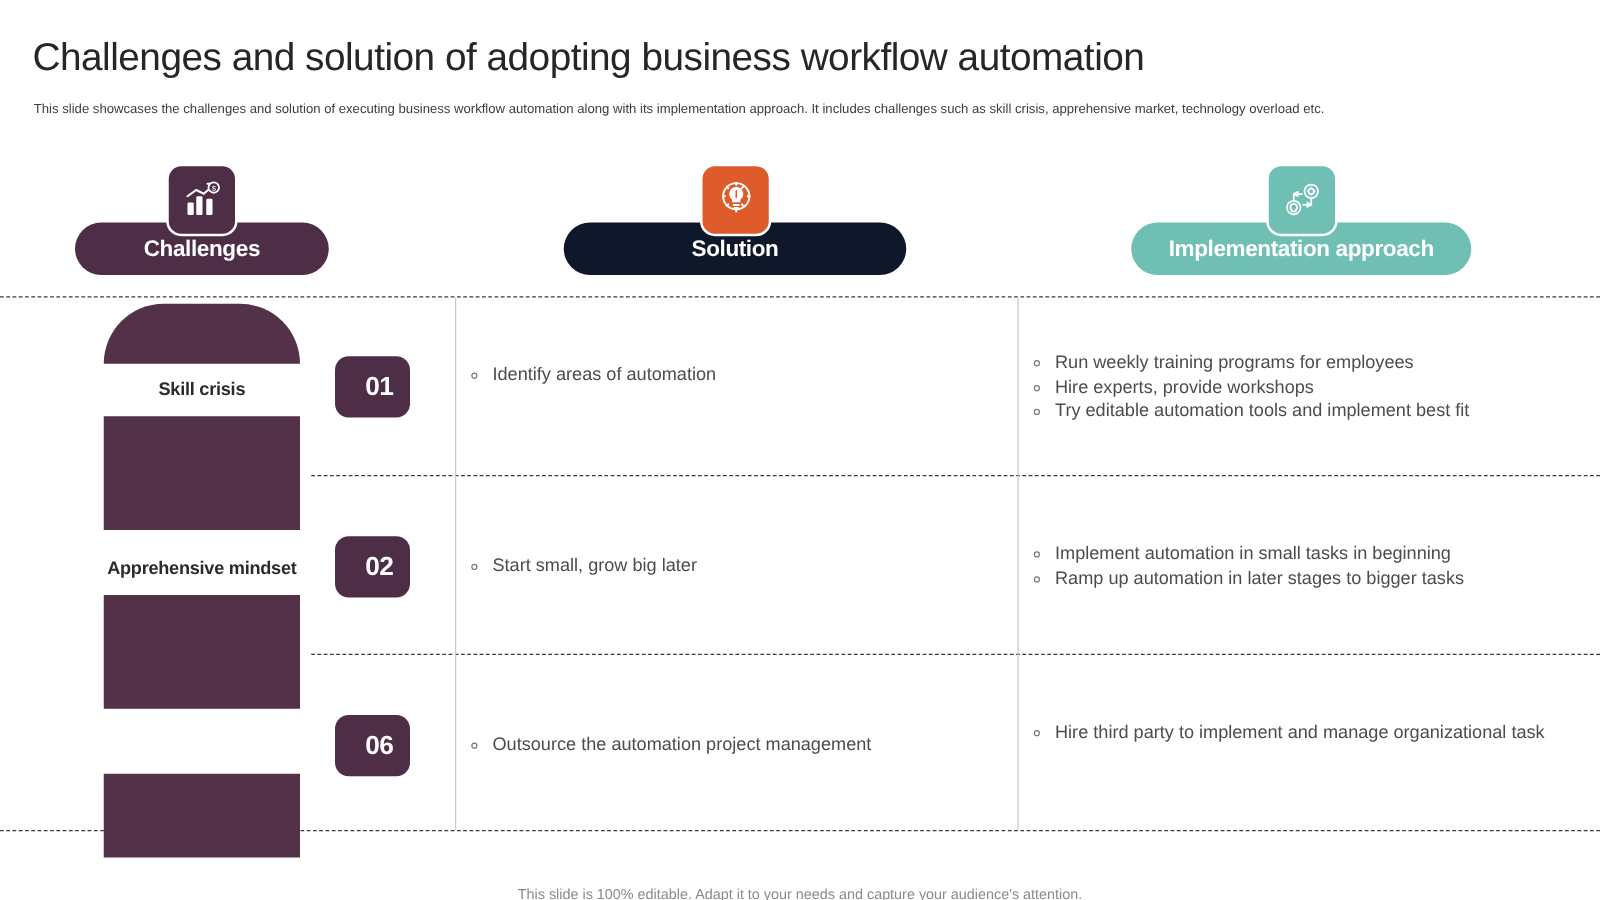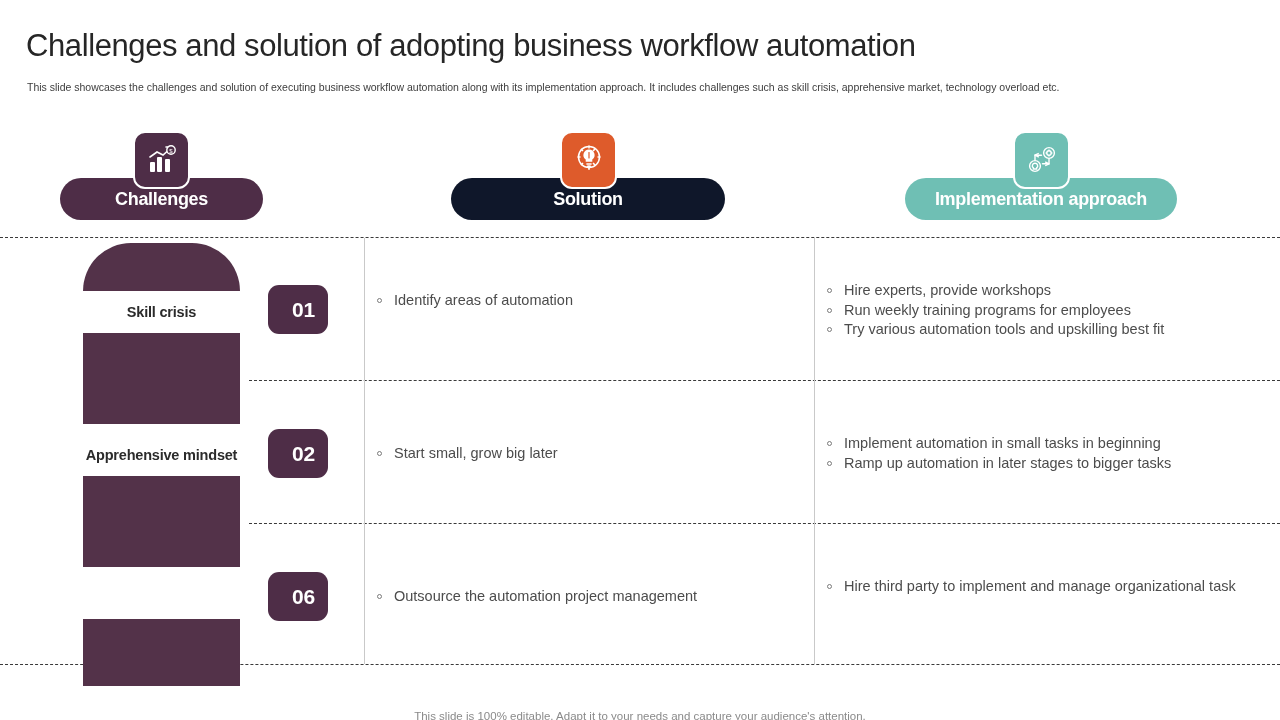--- a/index.html
+++ b/index.html
@@ -300,23 +300,23 @@
     <li>Identify  areas of automation</li>
   </ul>
 <ul class="bullets col-solution" id="sol-2">
     <li>Start small, grow big later</li>
   </ul>
 <ul class="bullets col-solution" id="sol-3">
     <li>Outsource the automation project management</li>
   </ul>
 
 <ul class="bullets col-impl" id="impl-1">
+    <li>Run  weekly training programs for employees</li>
     <li>Hire experts, provide workshops</li>
-    <li>Run  weekly training programs for employees</li>
-    <li>Try various automation tools and upskilling  best fit</li>
+    <li>Try editable automation tools and implement  best fit</li>
   </ul>
 <ul class="bullets col-impl" id="impl-2">
     <li>Implement  automation in small tasks in beginning</li>
     <li>Ramp up automation in later stages to bigger tasks</li>
   </ul>
 <ul class="bullets col-impl" id="impl-3">
     <li>Hire third party to implement and manage organizational task</li>
   </ul>
 
 <div id="footer-note">This slide is 100% editable. Adapt it to your needs and capture your audience's attention.</div>

